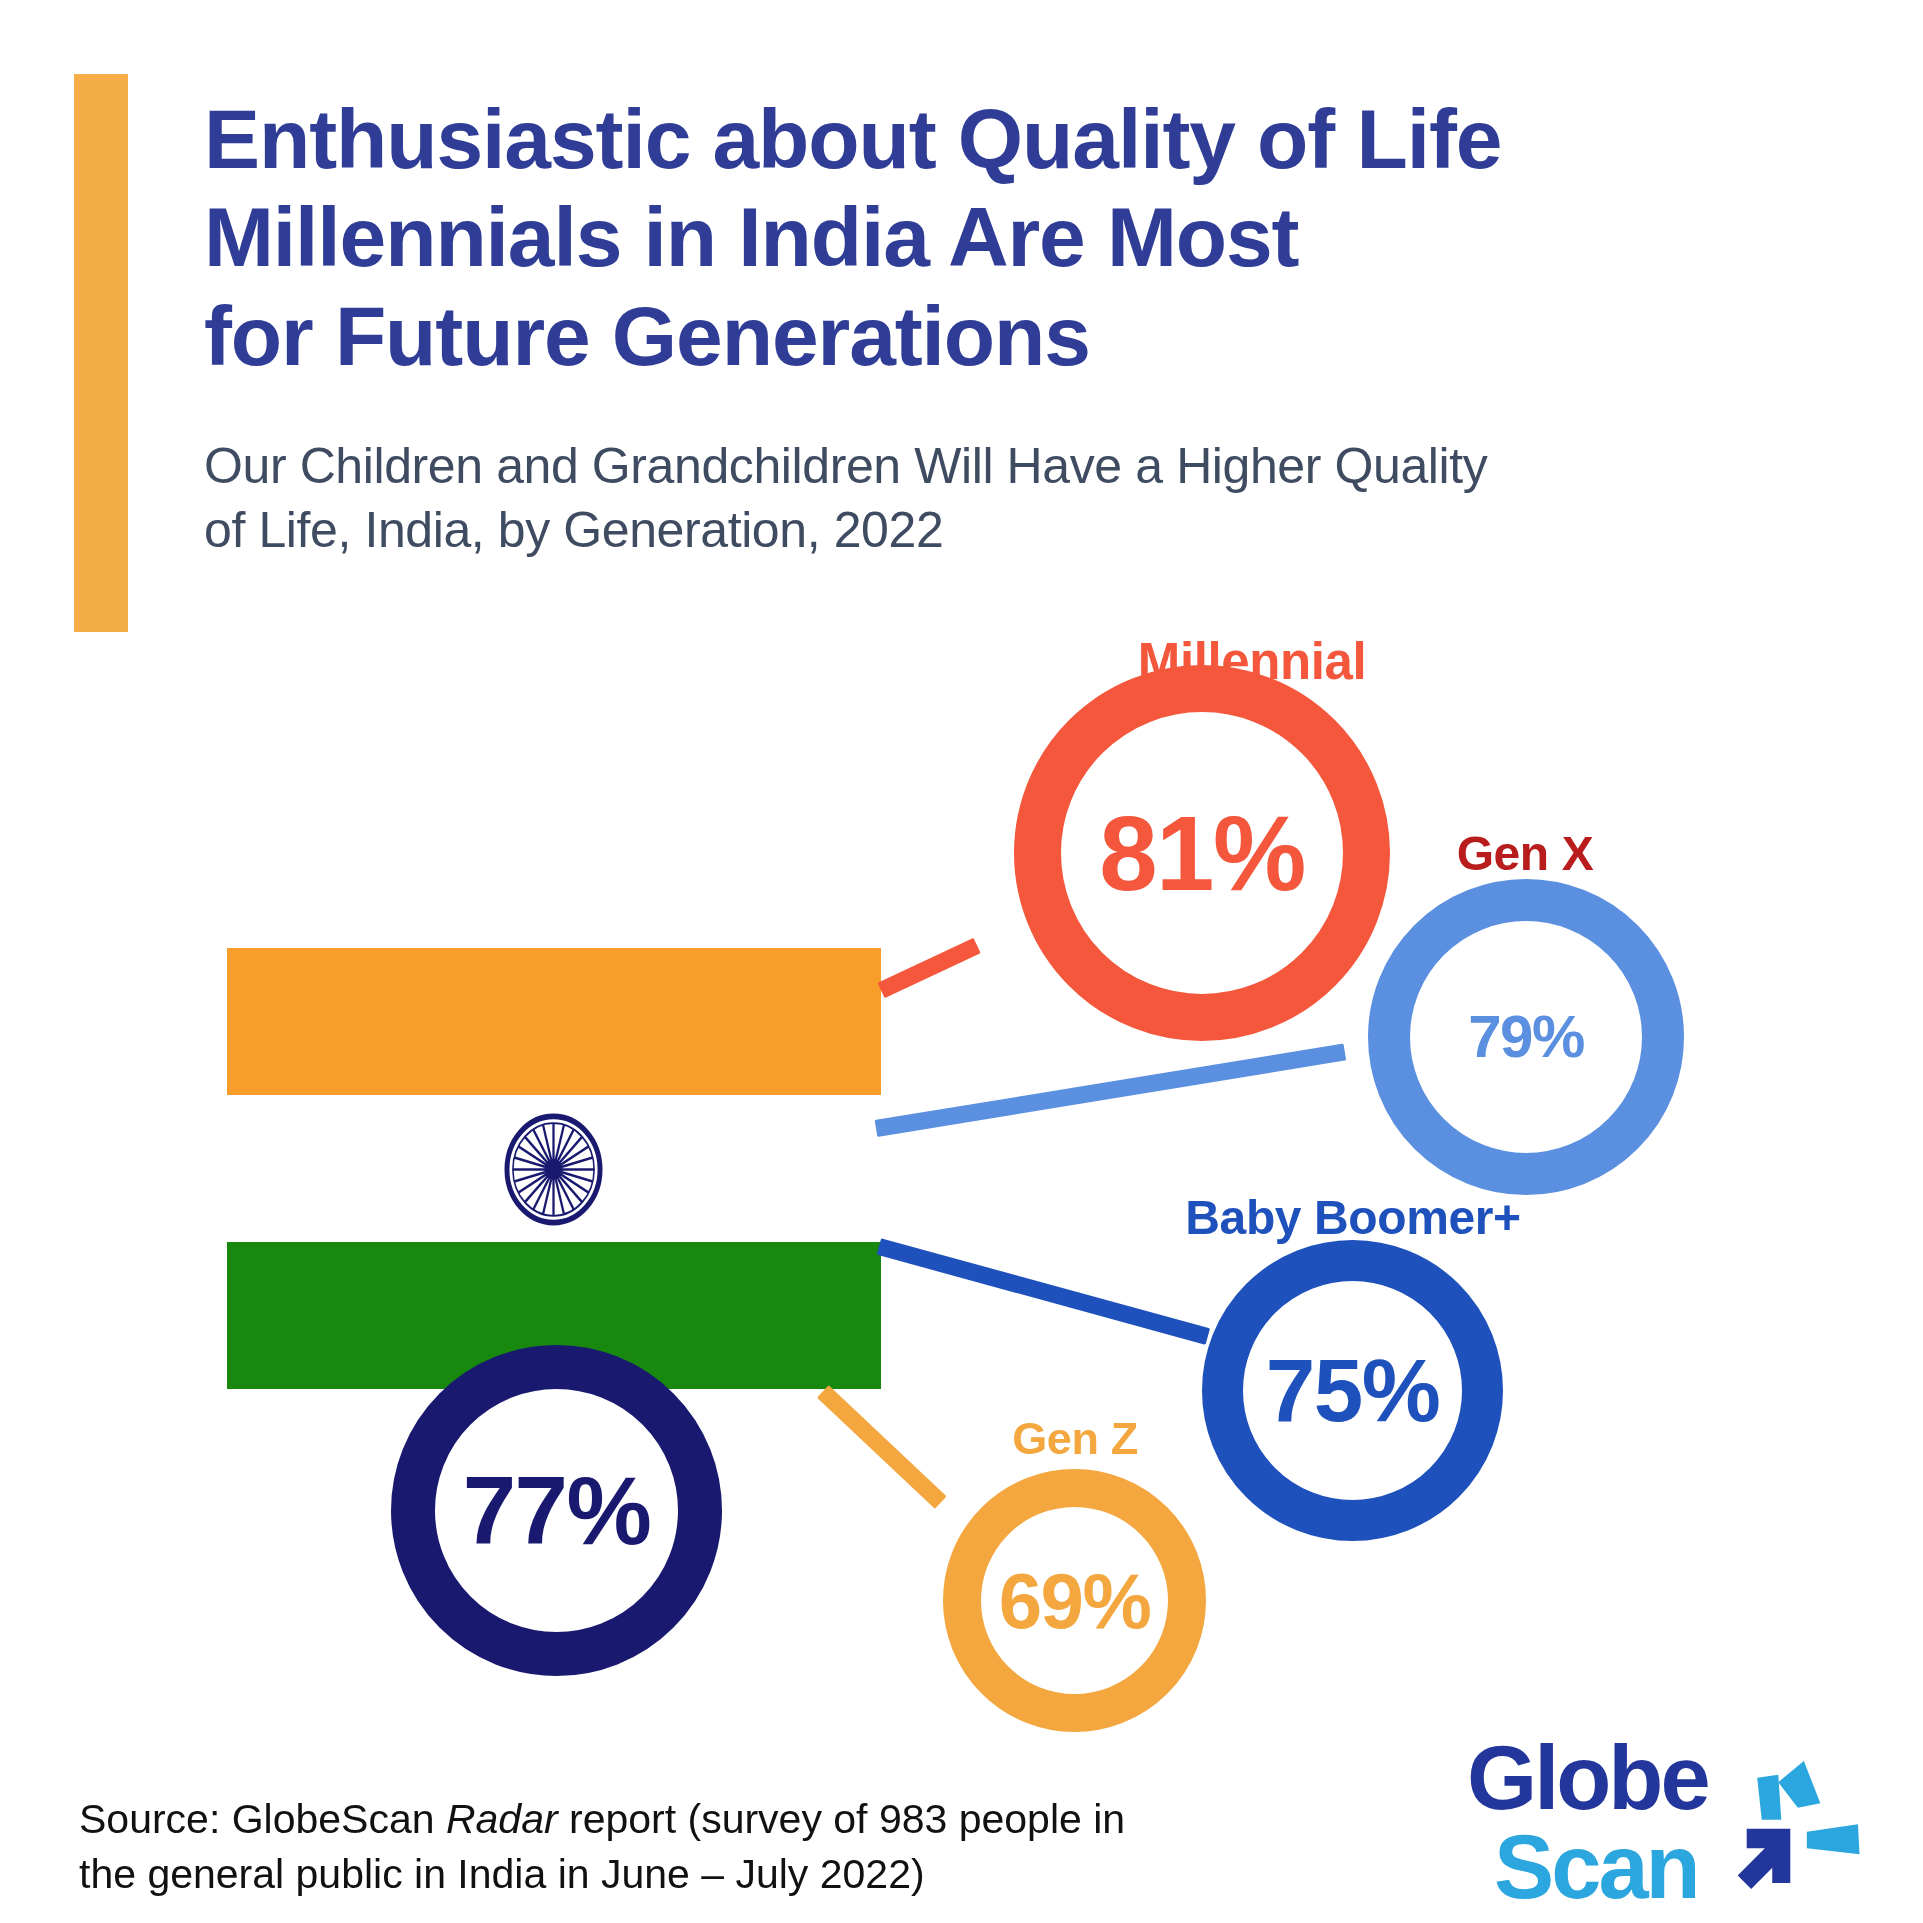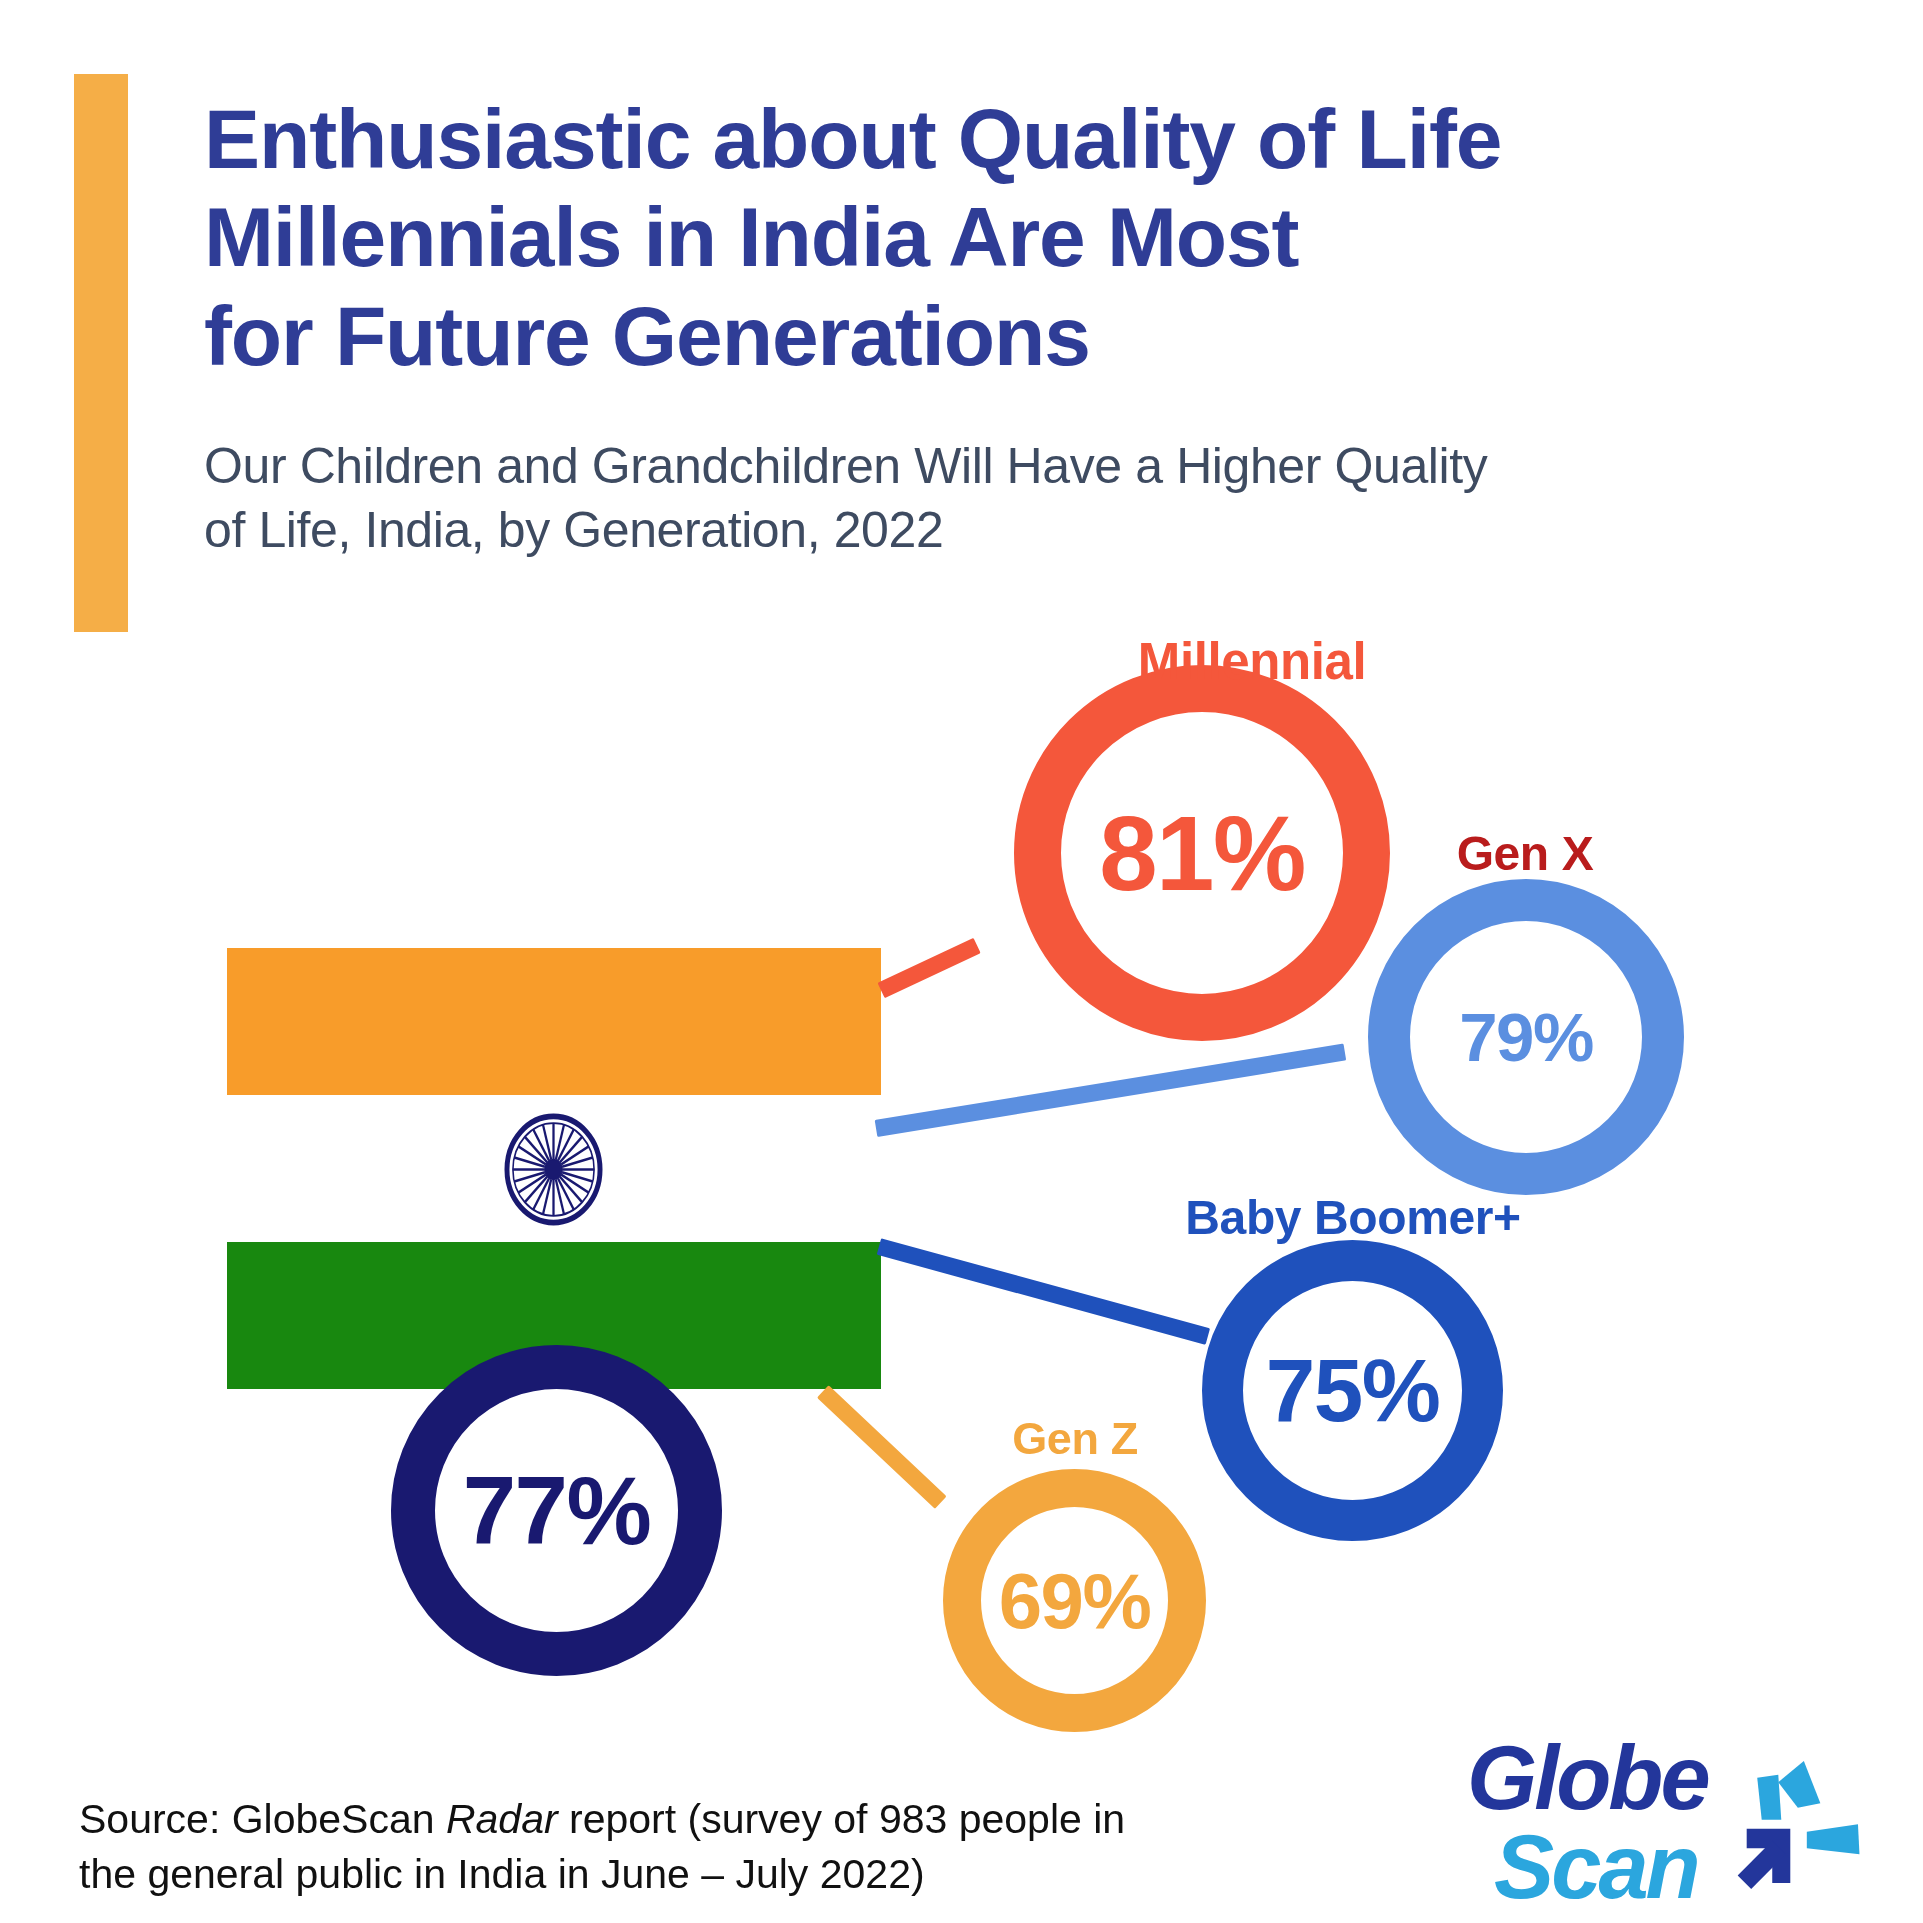--- a/index.html
+++ b/index.html
@@ -50,21 +50,21 @@
   .donut-value{font-weight:700;line-height:1;letter-spacing:-1.5px;}
   .donut-label{position:absolute;font-weight:700;white-space:nowrap;letter-spacing:-0.4px;}
 
   
   .source{
     position:absolute;left:79px;top:1792px;width:1090px;
     color:#111111;font-size:41px;line-height:1.33;font-weight:400;
   }
   .source em{}
 
-  .logo{position:absolute;left:1467px;top:1728px;width:406px;height:188px;font-style:italic;}
+  .logo{position:absolute;left:1467px;top:1728px;width:406px;height:188px;}
 </style>
 </head>
 <body>
 
 <div id="stage">
 
   <div class="accent-bar"></div>
 
   <div class="title">
     <div>Enthusiastic about Quality of Life</div>
@@ -123,21 +123,21 @@
 
   <div id="donuts">
       <div class="donut" style="left: 391px; top: 1345px; width: 331px; height: 331px; border: 44px solid rgb(25, 25, 112);">
         <span class="donut-value" style="color: rgb(25, 25, 112); font-size: 96px;">77%</span>
       </div>
       <div class="donut" style="left: 1014px; top: 665px; width: 376px; height: 376px; border: 47px solid rgb(244, 87, 59);">
         <span class="donut-value" style="color: rgb(244, 87, 59); font-size: 105px;">81%</span>
       </div>
       <div class="donut-label" style="color: rgb(244, 87, 59); font-size: 51px; left: 1252px; top: 661px; transform: translate(-50%, -50%);">Millennial</div>
       <div class="donut" style="left: 1368px; top: 879px; width: 316px; height: 316px; border: 42px solid rgb(91, 143, 224);">
-        <span class="donut-value" style="color: rgb(91, 143, 224); font-size: 69px;">79%</span>
+        <span class="donut-value" style="color: rgb(91, 143, 224); font-size: 60px;">79%</span>
       </div>
       <div class="donut-label" style="color: #b91c1c; font-size: 48px; left: 1525px; top: 853px; transform: translate(-50%, -50%);">Gen X</div>
       <div class="donut" style="left: 1202px; top: 1240px; width: 301px; height: 301px; border: 41px solid rgb(31, 81, 188);">
         <span class="donut-value" style="color: rgb(31, 81, 188); font-size: 89px;">75%</span>
       </div>
       <div class="donut-label" style="color: rgb(31, 81, 188); font-size: 48px; left: 1353px; top: 1217px; transform: translate(-50%, -50%);">Baby Boomer+</div>
       <div class="donut" style="left: 943px; top: 1469px; width: 263px; height: 263px; border: 38px solid rgb(243, 167, 62);">
         <span class="donut-value" style="color: rgb(243, 167, 62); font-size: 78px;">69%</span>
       </div>
       <div class="donut-label" style="color: rgb(243, 167, 62); font-size: 45px; left: 1075px; top: 1439px; transform: translate(-50%, -50%);">Gen Z</div>

